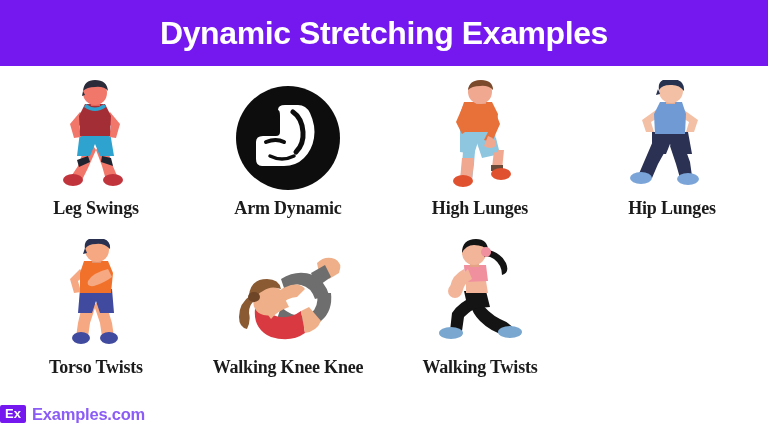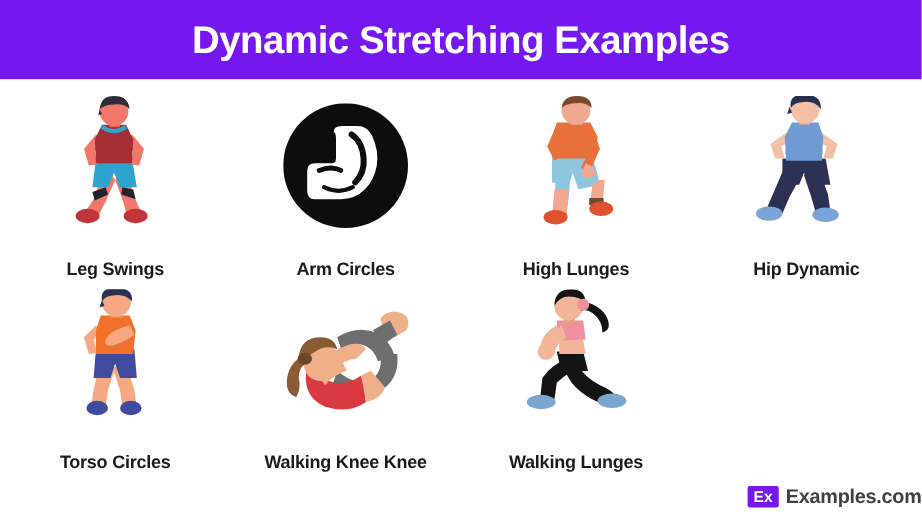--- a/index.html
+++ b/index.html
@@ -63,61 +63,61 @@
   .art {
     height: 110px;
     width: 140px;
     display: flex;
     align-items: flex-end;
     justify-content: center;
     margin-top: 8px;
   }
   .art svg { display: block; }
   .cell-label {
-    margin-top: 26px;
-    font-family: Liberation Sans, sans-serif;
-    font-size: 15px;
+    margin-top: 8px;
+    font-family: Liberation Serif, serif;
+    font-size: 18px;
     font-weight: bold;
     color: #1b1b1b;
     letter-spacing: -0.2px;
     white-space: nowrap;
     text-align: center;
   }
 
   
   #footer {
     position: absolute;
     left: 0;
     top: 396px;
     width: 768px;
     height: 36px;
     display: flex;
     align-items: center;
-    justify-content: flex-end;
+    justify-content: flex-start;
   }
   #logo {
     display: flex;
     align-items: center;
     gap: 6px;
   }
   #logo-badge {
     background: #7518f0;
     color: #ffffff;
     font-family: "Liberation Sans", sans-serif;
     font-size: 13px;
     font-weight: bold;
     padding: 2px 5px 3px 5px;
     border-radius: 2px;
     line-height: 1;
   }
   #logo-text {
     font-family: "Liberation Sans", sans-serif;
     font-size: 16.5px;
     font-weight: bold;
-    color: #404040;
+    color: #8b5cf6;
     letter-spacing: -0.2px;
   }
 </style>
 </head>
 <body>
 
 <div id="page">
 
   <div id="header">
     <div id="header-title">Dynamic Stretching Examples</div>
@@ -165,21 +165,21 @@
 
           <path d="M42 24 Q42 19 49 19 L62 19 Q70 19 74 27 Q80 40 78 52 Q76 64 68 72
                    Q60 80 48 80 L26 80 Q20 80 20 73 L20 56 Q20 50 27 50 L40 50
                    Q44 50 44 46 L44 30 Q44 24 42 24 Z" fill="#ffffff"></path>
 
           <path d="M57 26 Q66 32 67 46 Q68 58 60 66" stroke="#0d0d0d" stroke-width="5" fill="none" stroke-linecap="round"></path>
           <path d="M30 56 Q40 52 48 56" stroke="#0d0d0d" stroke-width="4" fill="none" stroke-linecap="round"></path>
           <path d="M34 70 Q46 76 58 70" stroke="#0d0d0d" stroke-width="3.5" fill="none" stroke-linecap="round"></path>
         </svg>
       </div>
-      <div class="cell-label">Arm Circles</div>
+      <div class="cell-label">Arm Dynamic</div>
     </div>
 
     <div class="cell">
       <div class="art">
         <svg width="92" height="110" viewBox="0 0 92 110">
 
           <path d="M30 56 L28 86 L26 100 L38 100 L40 84 L42 58 Z" fill="#8ec5df"></path>
           <path d="M28 78 L40 78 L38 100 L26 100 Z" fill="#f0a990"></path>
           <ellipse cx="29" cy="101" rx="10" ry="6" fill="#e0512f"></ellipse>
 
@@ -225,21 +225,21 @@
           <path d="M36 22 L58 22 L62 34 L61 54 L31 54 L30 34 Z" fill="#6f9ad4"></path>
 
           <rect x="42" y="16" width="9" height="8" fill="#e2ab92"></rect>
 
           <ellipse cx="47" cy="11" rx="12" ry="12" fill="#f3c0a6"></ellipse>
 
           <path d="M35 10 Q33 -2 47 -1 Q61 -1 60 11 Q55 4 46 5 Q38 5 35 10 Z" fill="#26304f"></path>
           <path d="M34 9 L32 15 L36 14 Z" fill="#26304f"></path>
         </svg>
       </div>
-      <div class="cell-label">Hip Dynamic</div>
+      <div class="cell-label">Hip Lunges</div>
     </div>
 
     <div class="cell">
       <div class="art">
         <svg width="92" height="110" viewBox="0 0 92 110">
 
           <path d="M34 58 L28 84 L26 98 L38 98 L40 84 L46 66 Z" fill="#f5a882"></path>
           <path d="M54 58 L62 84 L64 98 L52 98 L50 84 L44 66 Z" fill="#f5a882"></path>
           <ellipse cx="31" cy="99" rx="9" ry="6" fill="#404a9e"></ellipse>
           <ellipse cx="59" cy="99" rx="9" ry="6" fill="#404a9e"></ellipse>
@@ -253,21 +253,21 @@
           <path d="M58 30 Q42 34 38 42 Q36 48 44 47 Q54 44 62 38 Z" fill="#f5a882"></path>
 
           <rect x="42" y="15" width="9" height="9" fill="#e2916d"></rect>
 
           <ellipse cx="47" cy="11" rx="12" ry="12" fill="#f5a882"></ellipse>
 
           <path d="M35 10 Q33 -2 47 -1 Q61 -1 60 10 Q54 4 46 5 Q38 5 35 10 Z" fill="#2a3150"></path>
           <path d="M35 9 L33 15 L37 14 Z" fill="#2a3150"></path>
         </svg>
       </div>
-      <div class="cell-label">Torso Circles</div>
+      <div class="cell-label">Torso Twists</div>
     </div>
 
     <div class="cell">
       <div class="art">
         <svg width="134" height="104" viewBox="0 0 134 104">
 
           <path d="M56 74 Q80 92 100 76 Q112 66 110 48 L96 48 Q98 62 90 68 Q76 76 60 62 Z" fill="#6e6e6e"></path>
 
           <path d="M60 34 Q76 24 92 30 Q104 36 108 50 L94 54 Q90 42 80 40 Q70 38 64 46 Z" fill="#6e6e6e"></path>
 
@@ -316,21 +316,21 @@
           <rect x="46" y="20" width="9" height="8" fill="#e5a386"></rect>
 
           <ellipse cx="50" cy="14" rx="12" ry="12" fill="#f3b59a"></ellipse>
 
           <path d="M38 14 Q38 0 52 0 Q64 0 64 12 Q60 6 50 6 Q42 6 38 14 Z" fill="#141414"></path>
 
           <path d="M60 10 Q76 12 82 24 Q86 34 78 36 Q78 26 70 20 Q64 16 60 18 Z" fill="#141414"></path>
           <ellipse cx="62" cy="13" rx="5" ry="5" fill="#f08f9e"></ellipse>
         </svg>
       </div>
-      <div class="cell-label">Walking Lunges</div>
+      <div class="cell-label">Walking Twists</div>
     </div>
 
 
   </div>
 
   <div id="footer">
     <div id="logo">
       <span id="logo-badge">Ex</span>
       <span id="logo-text">Examples.com</span>
     </div>

